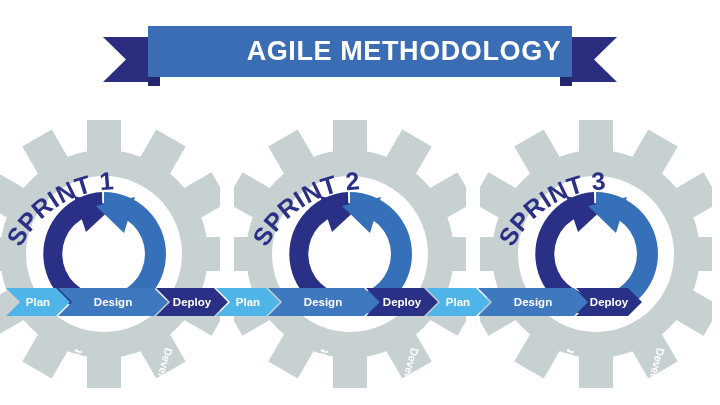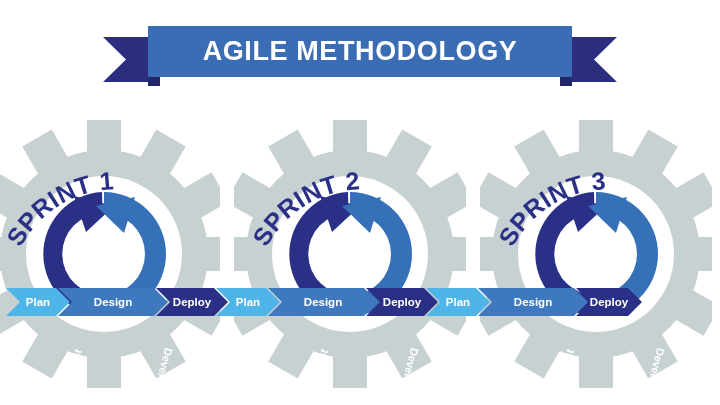--- a/index.html
+++ b/index.html
@@ -91,21 +91,21 @@
       <polygon points="103,37 160,37 160,82 103,82 126,59.5" fill="#2b2d7f"></polygon>
 
       <polygon points="617,37 560,37 560,82 617,82 594,59.5" fill="#2b2d7f"></polygon>
 
       <polygon points="148,77 160,77 160,86 148,86" fill="#24266b"></polygon>
 
       <polygon points="560,77 572,77 572,86 560,86" fill="#24266b"></polygon>
 
       <rect x="148" y="26" width="424" height="51" fill="#3b6db5"></rect>
     </svg>
-    <div id="banner-title" style="color: rgb(255, 255, 255);">AGILE METHODOLOGY</div>
+    <div id="banner-title" style="color: rgb(255, 255, 255); padding-left: 44px;">AGILE METHODOLOGY</div>
   </div>
 
   <div class="sprint-unit" style="left:-12px;">
     <svg class="gear-svg" width="232" height="272" viewBox="0 0 232 272">
       <g transform="translate(116,136)">
         <g>
           <g transform="rotate(0)">
               <rect x="-17" y="-134" width="34" height="40" fill="#c7d1d2"></rect>
             </g>
           <g transform="rotate(30)">

